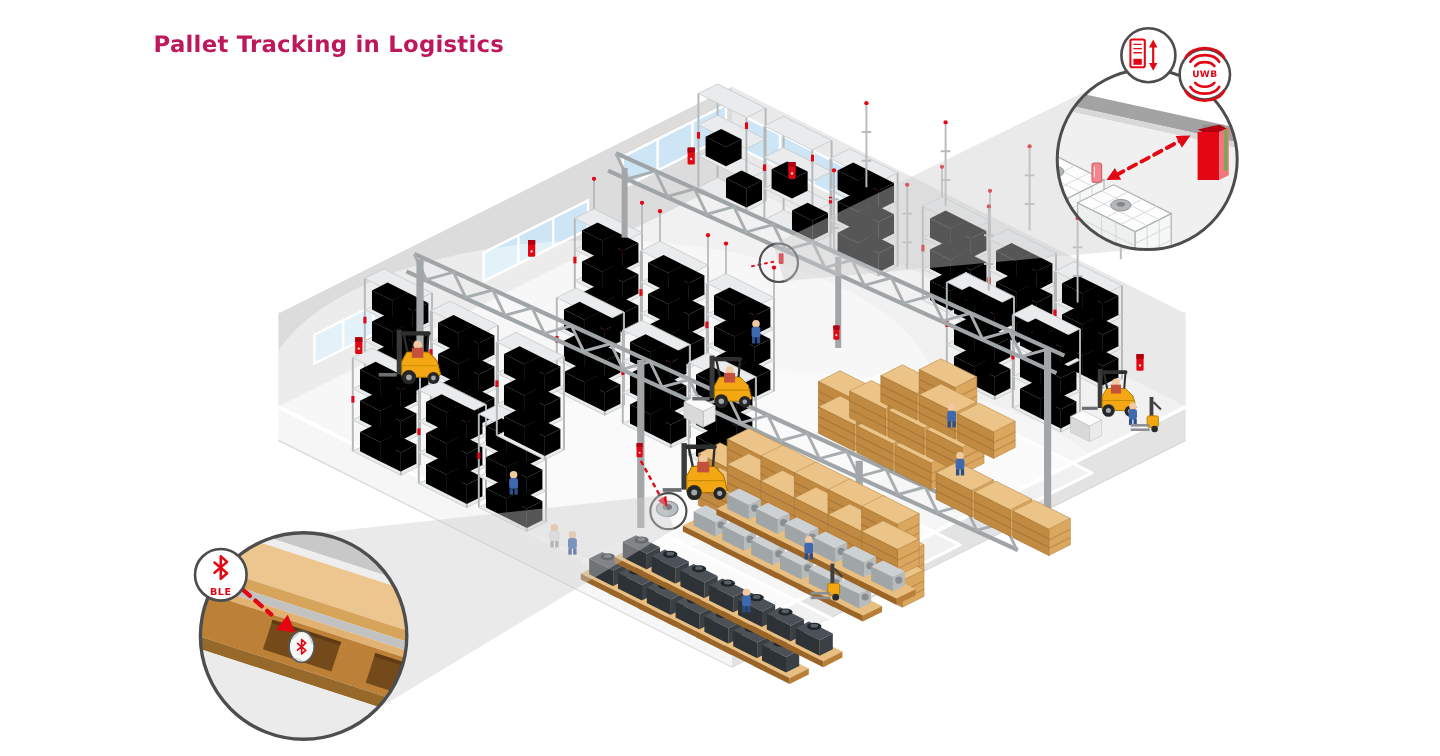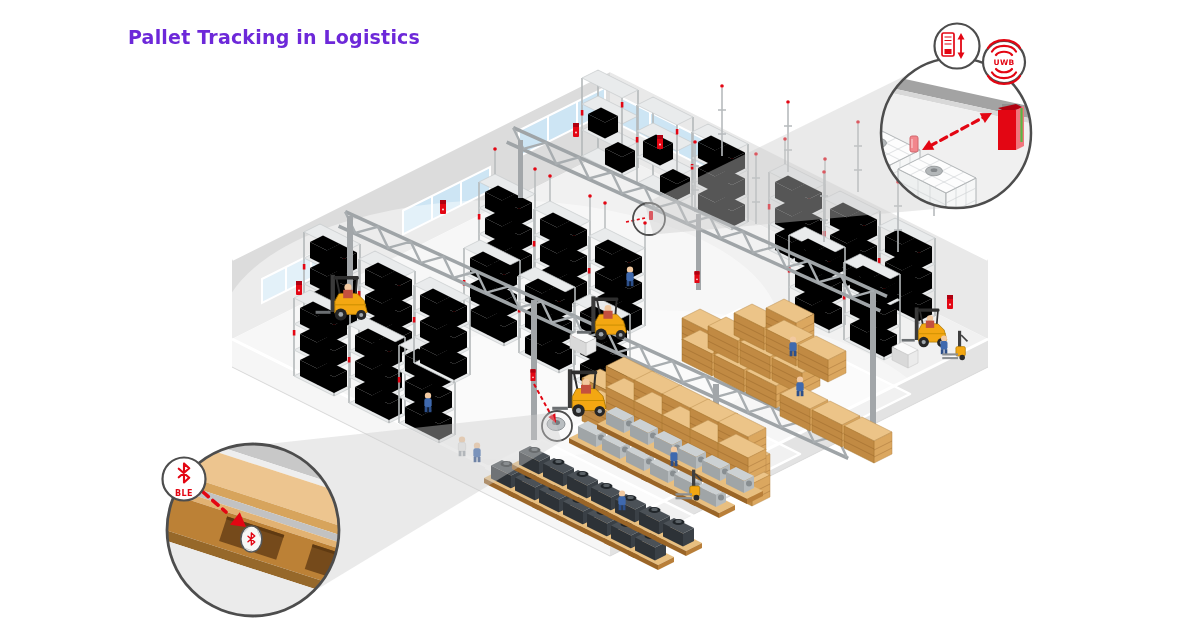--- a/index.html
+++ b/index.html
@@ -1,18 +1,18 @@
 <!DOCTYPE html>
 <html style="--accent: #e30613;"><head>
 <meta charset="utf-8">
 <style>
   html,body{margin:0;padding:0;background:#fff;width:1200px;height:630px;overflow:hidden;}
   body{font-family:"DejaVu Sans","Liberation Sans",sans-serif;}
   .stage{position:relative;width:1200px;height:630px;background:#fff;}
-  .title{position:absolute;left:128px;top:26px;font-size:19px;font-weight:bold;color:#6d28d9;letter-spacing:.2px;}
+  .title{position:absolute;left:128px;top:26px;font-size:19px;font-weight:bold;color:#be185d;letter-spacing:.2px;}
   svg{position:absolute;left:0;top:0;}
   .red{fill:var(--accent,#e30613);}
   .redS{stroke:var(--accent,#e30613);fill:none;}
   .bxt,.bxr,.bxl{stroke:rgba(0,0,0,.07);stroke-width:.4;}
   .zone{fill:rgba(255,255,255,.5);stroke:#ffffff;stroke-width:2.5;stroke-linejoin:round;}
   .badge{fill:#fff;stroke:#4d4d4d;stroke-width:2.2;}
   .uwbtxt,.bletxt{font-family:"DejaVu Sans","Liberation Sans",sans-serif;font-weight:bold;fill:var(--accent,#e30613);}
   .uwbtxt{font-size:7.5px;letter-spacing:.3px;}
   .bletxt{font-size:8px;letter-spacing:.4px;}
 </style>

